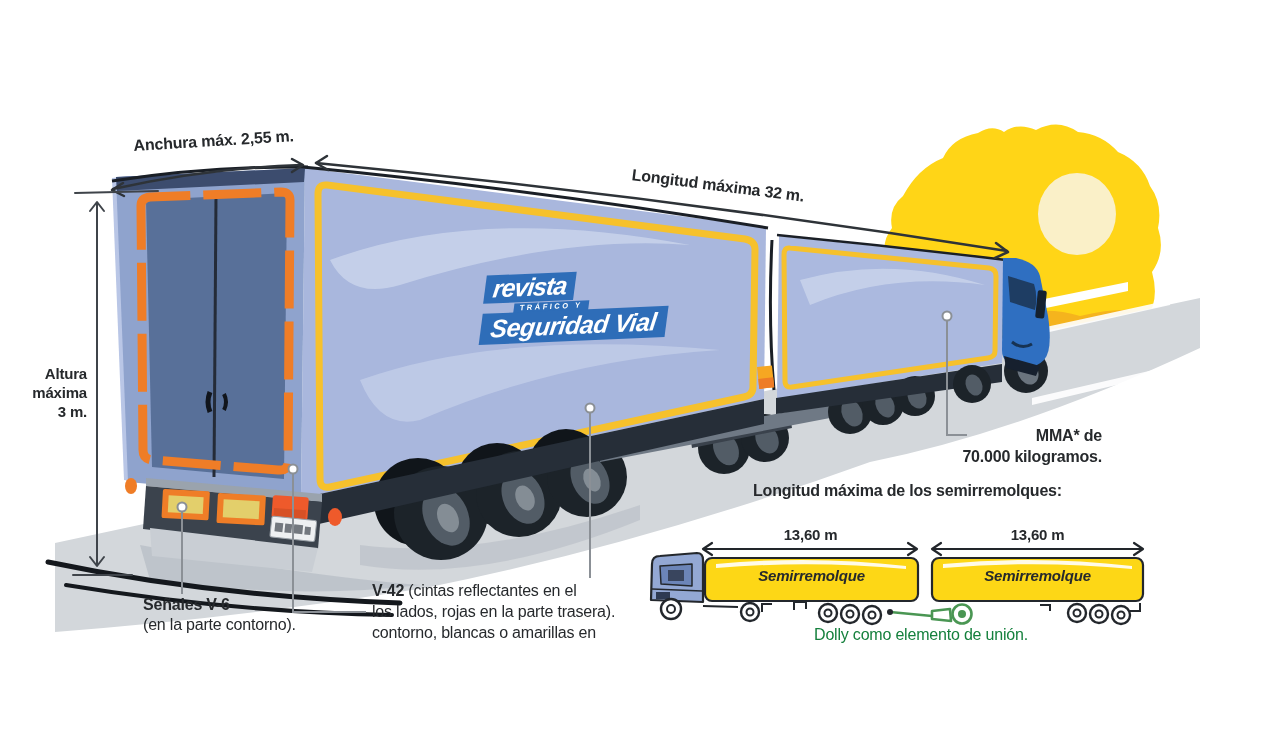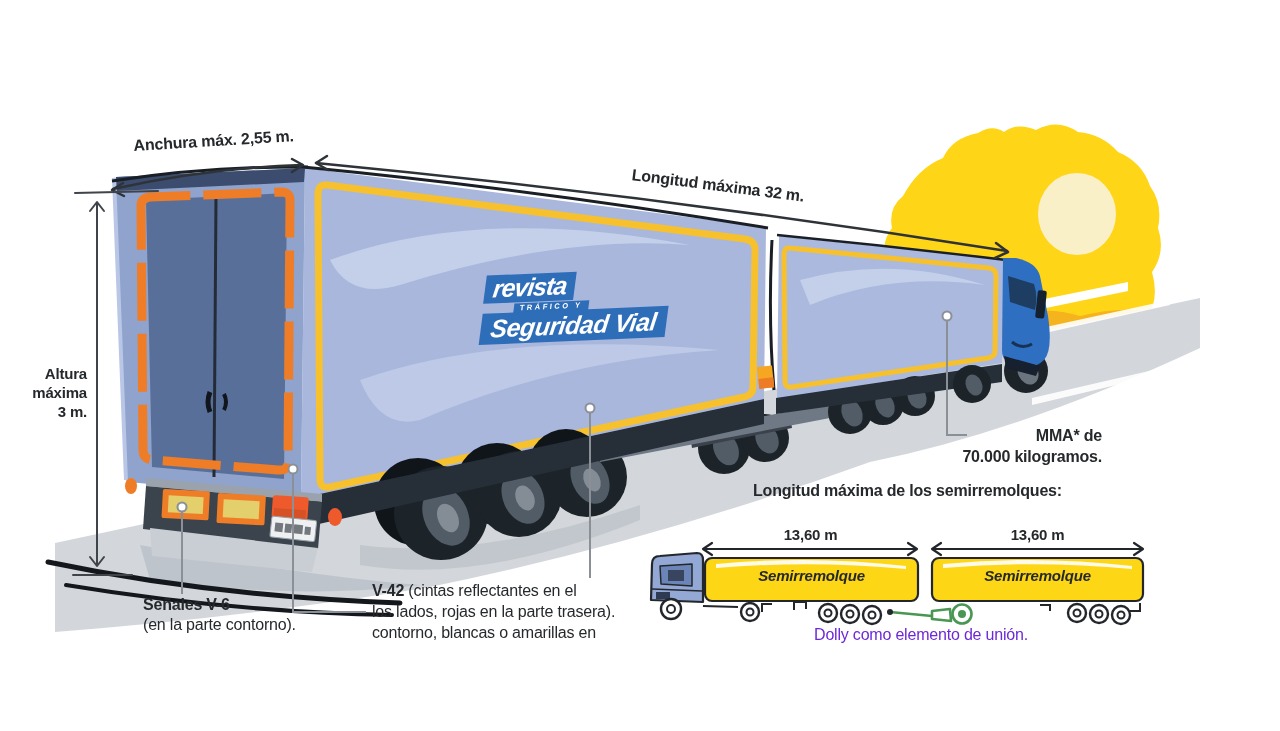--- a/index.html
+++ b/index.html
@@ -14,21 +14,21 @@
   .lbl-altura{left:15px;top:364px;width:72px;text-align:right;font-size:15px;font-weight:bold;line-height:19px;}
   .lbl-mma{left:937px;top:425px;width:165px;text-align:right;font-size:16px;font-weight:bold;line-height:21px;}
   .lbl-v6{left:133px;top:595px;font-size:16px;line-height:20px;margin-left:10px;}
   .lbl-v23{left:372px;top:580px;font-size:16px;line-height:21px;}
   .lbl-v23 .row{white-space:nowrap;}
   .lbl-semi-heading{left:753px;top:482px;font-size:16px;font-weight:bold;}
   .lbl-d1{left:703px;top:526px;width:215px;text-align:center;font-size:15px;font-weight:bold;}
   .lbl-d2{left:932px;top:526px;width:211px;text-align:center;font-size:15px;font-weight:bold;}
   .lbl-t1{left:705px;top:567px;width:213px;text-align:center;font-size:15px;font-weight:bold;font-style:italic;color:#26292c;}
   .lbl-t2{left:932px;top:567px;width:211px;text-align:center;font-size:15px;font-weight:bold;font-style:italic;color:#26292c;}
-  .lbl-dolly{left:780px;top:626px;width:282px;text-align:center;font-size:16px;color:#6d28d9;}
+  .lbl-dolly{left:780px;top:626px;width:282px;text-align:center;font-size:16px;color:#15803d;}
   
   .logo{position:absolute;left:478px;top:268px;width:200px;height:90px;z-index:2;transform:rotate(-2.5deg);transform-origin:left top;}
   .logo .blk{position:absolute;background:#2e6db8;color:#ffffff;font-weight:bold;font-style:italic;transform:skewX(-10deg);line-height:1.05;}
   .logo .l1{left:6px;top:8px;font-size:25px;padding:0 8px 2px 8px;letter-spacing:-1px;}
   .logo .l2{left:34px;top:37px;font-size:7.5px;letter-spacing:2.5px;padding:1px 6px;font-style:normal;}
   .logo .l3{left:0;top:46px;font-size:25px;padding:2px 10px 3px 10px;letter-spacing:-0.5px;}
 </style>
 </head>
 <body>
 

